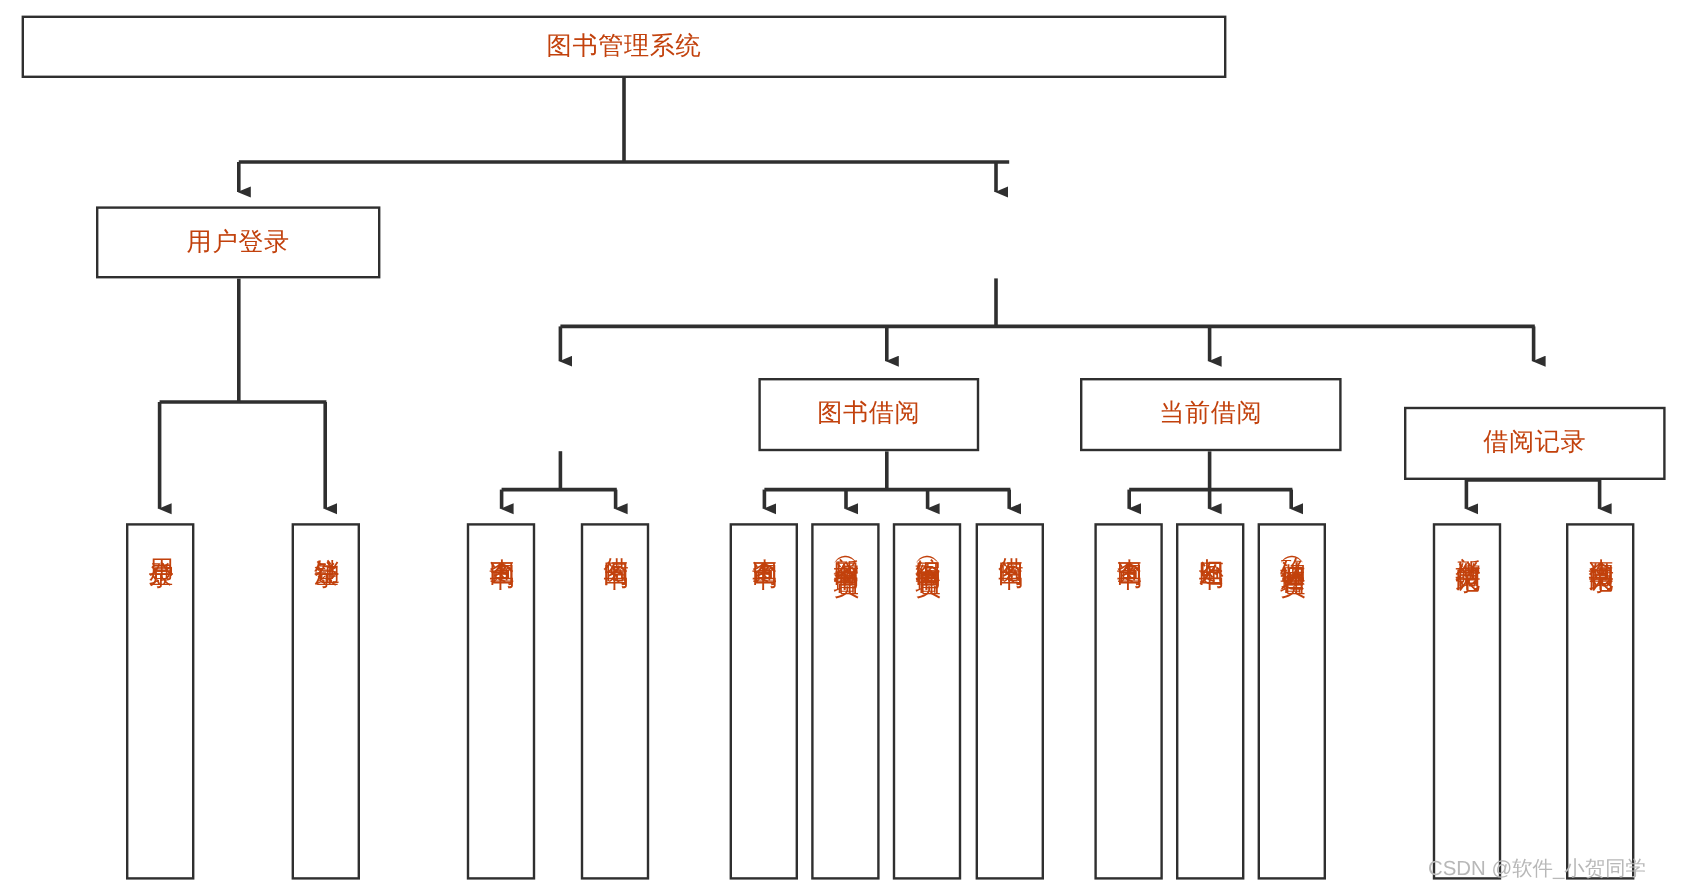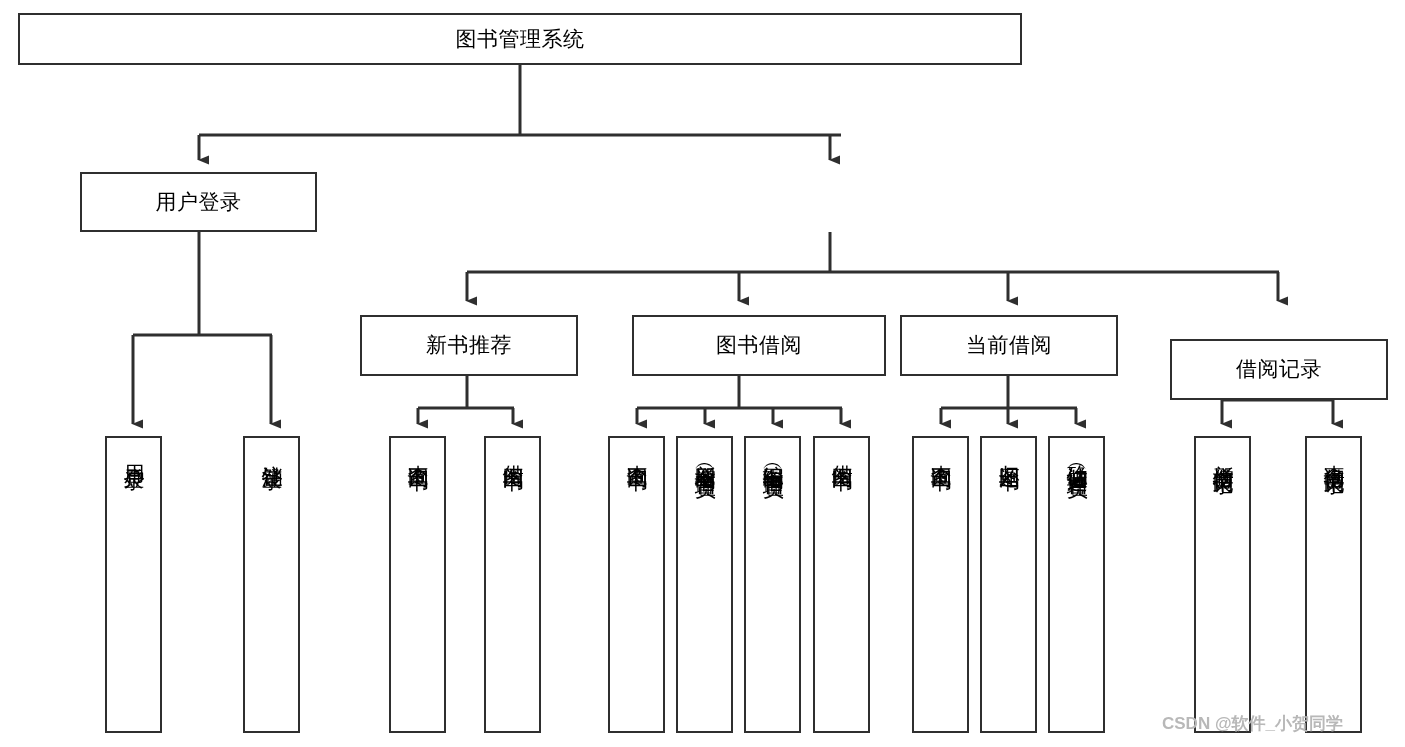--- a/index.html
+++ b/index.html
@@ -32,24 +32,23 @@
     background: #ffffff;
     border: 2px solid #2f2f2f;
     display: flex;
     align-items: center;
     justify-content: center;
     z-index: 2;
   }
   .node-label {
     font-size: 21px;
     line-height: 1.15;
-    color: #000000;
+    color: #c2410c;
     letter-spacing: 0.5px;
     white-space: nowrap;
-    font-family: Liberation Serif, serif;
   }
   .node.leaf {
     align-items: flex-start;
     justify-content: center;
     padding-top: 10px;
   }
   .node.leaf .node-label {
     writing-mode: vertical-rl;
     text-orientation: upright;
     font-size: 21px;
@@ -57,27 +56,26 @@
     letter-spacing: 2px;
     white-space: normal;
     max-height: 278px;
     text-align: center;
   }
   .node.leaf.tall .node-label {
     max-height: 288px;
   }
   #watermark {
     position: absolute;
-    left: 1162px;
+    left: 1190px;
     top: 712px;
     font-size: 17px;
     color: #b8b8b8;
     white-space: nowrap;
     z-index: 5;
-    font-weight: bold;
   }
 </style>
 </head>
 <body>
 
 <div id="diagram-canvas">
 
   <svg id="edge-layer" viewBox="0 0 1405 747" width="1405" height="747">
     <defs>
       <marker id="arrowhead" markerWidth="10" markerHeight="11" refX="4.6" refY="10" orient="auto" markerUnits="userSpaceOnUse">
@@ -130,24 +128,21 @@
   </svg>
 
   <div class="node" style="left:18px; top:13px; width:1004px; height:52px;">
     <span class="node-label">图书管理系统</span>
   </div>
 
   <div class="node" style="left:80px; top:172px; width:237px; height:60px;">
     <span class="node-label">用户登录</span>
   </div>
 
-  <div class="node" style="left:360px; top:315px; width:218px; height:61px;">
-    <span class="node-label">新书推荐</span>
-  </div>
-  <div class="node" style="left:632px; top:315px; width:254px; height:61px;">
+  <div class="node" style="left:632px; top:315px; width:184px; height:61px;">
     <span class="node-label">图书借阅</span>
   </div>
   <div class="node" style="left:900px; top:315px; width:218px; height:61px;">
     <span class="node-label">当前借阅</span>
   </div>
   <div class="node" style="left:1170px; top:315px; width:218px; height:61px;margin-top:24px;">
     <span class="node-label">借阅记录</span>
   </div>
 
   <div class="node leaf" style="left:105px; top:436px; width:57px; height:297px;">

